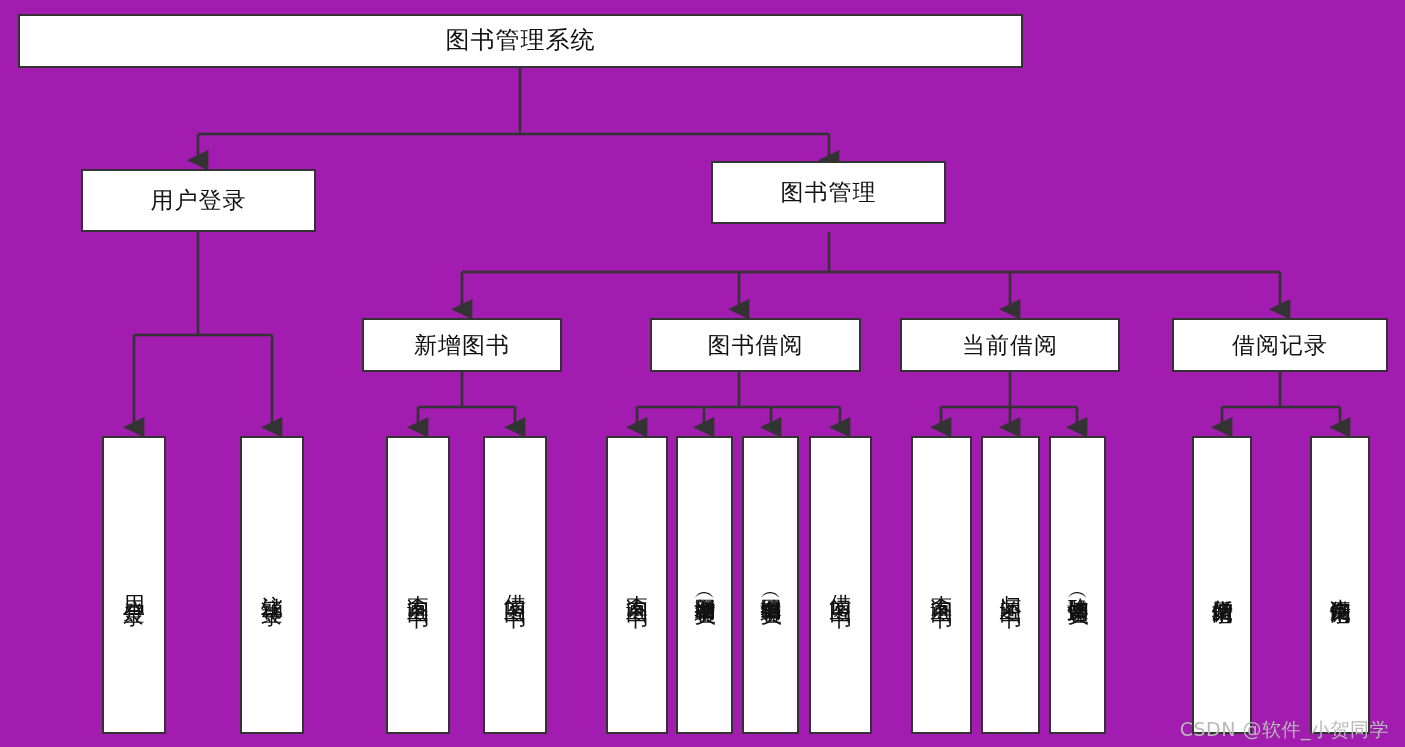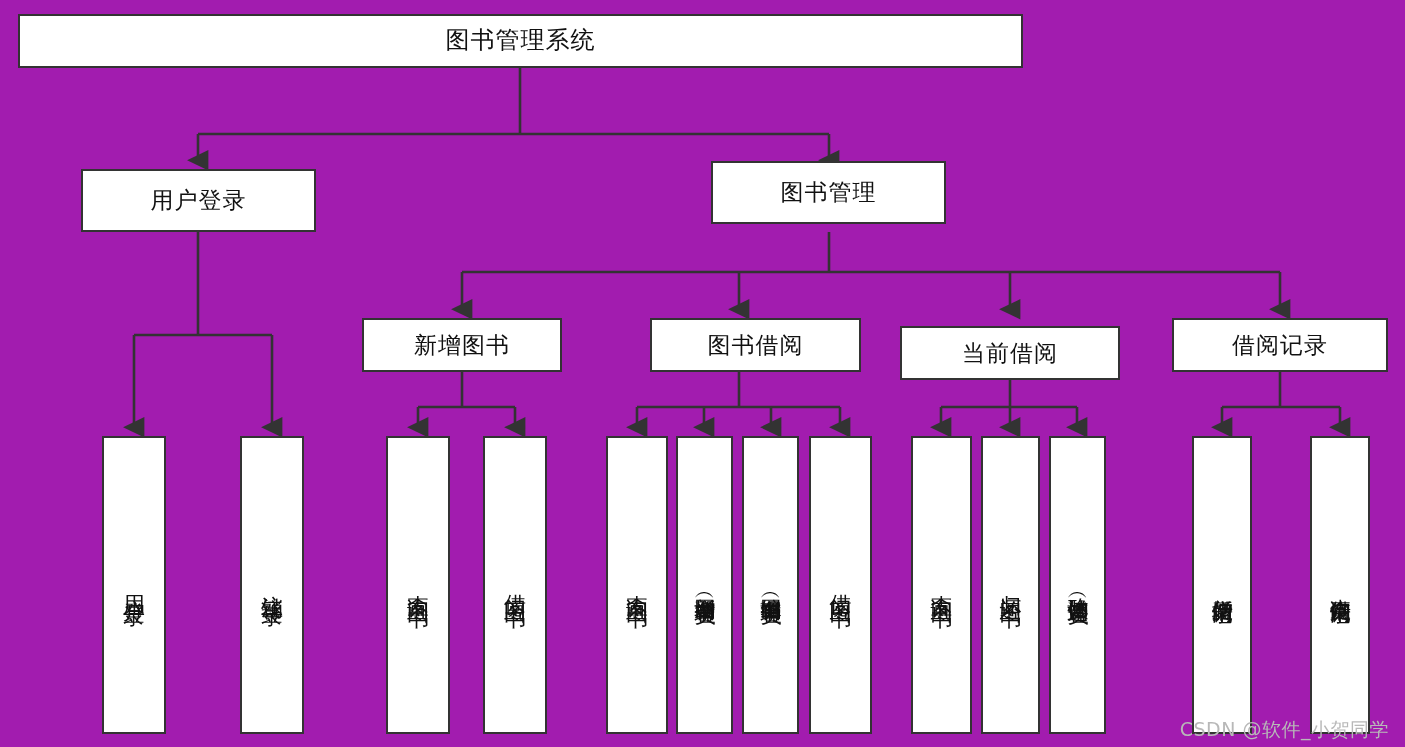--- a/index.html
+++ b/index.html
@@ -135,21 +135,21 @@
   <div class="node" style="left:711px;top:161px;width:235px;height:63px;">
     <span class="lbl">图书管理</span>
   </div>
 
   <div class="node" style="left:362px;top:318px;width:200px;height:54px;">
     <span class="lbl">新增图书</span>
   </div>
   <div class="node" style="left:634px;top:318px;width:211px;height:54px;margin-left:16px;">
     <span class="lbl">图书借阅</span>
   </div>
-  <div class="node" style="left:900px;top:318px;width:220px;height:54px;margin-top:8px;">
+  <div class="node" style="left:900px;top:318px;width:220px;height:54px;">
     <span class="lbl">当前借阅</span>
   </div>
   <div class="node" style="left:1172px;top:318px;width:216px;height:54px;">
     <span class="lbl">借阅记录</span>
   </div>
 
   <div class="node vert" style="left:102px;top:436px;width:64px;height:298px;">
     <span class="lbl">用户登录</span>
   </div>
   <div class="node vert" style="left:240px;top:436px;width:64px;height:298px;">

